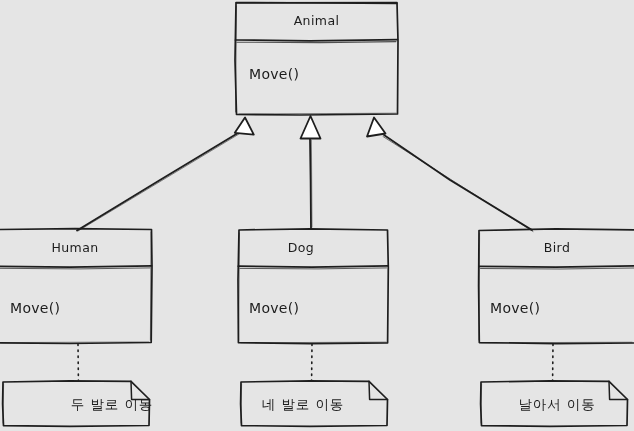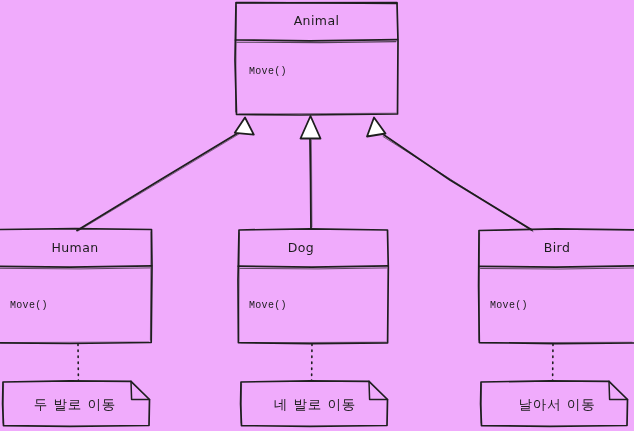--- a/index.html
+++ b/index.html
@@ -8,21 +8,21 @@
     padding: 0;
     background: #ffffff;
   }
   body {
     font-family: "DejaVu Sans", sans-serif;
   }
   #canvas {
     position: relative;
     width: 634px;
     height: 431px;
-    background: #f0abfc;
+    background: #e5e5e5;
     overflow: hidden;
   }
   #sketch-layer {
     position: absolute;
     top: 0;
     left: 0;
     width: 634px;
     height: 431px;
     pointer-events: none;
   }
@@ -32,23 +32,22 @@
     font-family: "DejaVu Sans", sans-serif;
     white-space: nowrap;
     -webkit-font-smoothing: antialiased;
   }
   .class-title {
     font-size: 12.5px;
     text-align: center;
     letter-spacing: 0.4px;
   }
   .class-method {
-    font-size: 10px;
+    font-size: 14px;
     letter-spacing: 0.3px;
-    font-family: Liberation Mono, monospace;
   }
   .note-text {
     font-size: 13.5px;
     text-align: center;
     letter-spacing: 0.9px;
   }
   .hit {
     position: absolute;
     background: transparent;
   }
@@ -154,22 +153,22 @@
 
   <div class="label class-title" style="left:-2px; top:240px; width:154px;">Human</div>
   <div class="label class-method" style="left:10px; top:300px;">Move()</div>
 
   <div class="label class-title" style="left:238px; top:240px; width:126px;">Dog</div>
   <div class="label class-method" style="left:249px; top:300px;">Move()</div>
 
   <div class="label class-title" style="left:478px; top:240px; width:158px;">Bird</div>
   <div class="label class-method" style="left:490px; top:300px;">Move()</div>
 
-  <div class="label note-text" style="left:2px; top:396px; width:146px;">두 발로 이동</div>
-  <div class="label note-text" style="left:240px; top:396px; width:126px;padding-left:12px;">네 발로 이동</div>
+  <div class="label note-text" style="left:2px; top:396px; width:146px;padding-left:37px;">두 발로 이동</div>
+  <div class="label note-text" style="left:240px; top:396px; width:126px;">네 발로 이동</div>
   <div class="label note-text" style="left:480px; top:396px; width:154px;">날아서 이동</div>
 
   <div class="hit" style="left:235px; top:2px; width:163px; height:113px;"></div>
   <div class="hit" style="left:0px; top:228px; width:152px; height:115px;"></div>
   <div class="hit" style="left:238px; top:228px; width:150px; height:115px;"></div>
   <div class="hit" style="left:478px; top:228px; width:156px; height:115px;"></div>
 
   <div class="hit" style="left:2px; top:380px; width:148px; height:46px;"></div>
   <div class="hit" style="left:240px; top:380px; width:148px; height:46px;"></div>
   <div class="hit" style="left:480px; top:380px; width:148px; height:46px;"></div>

